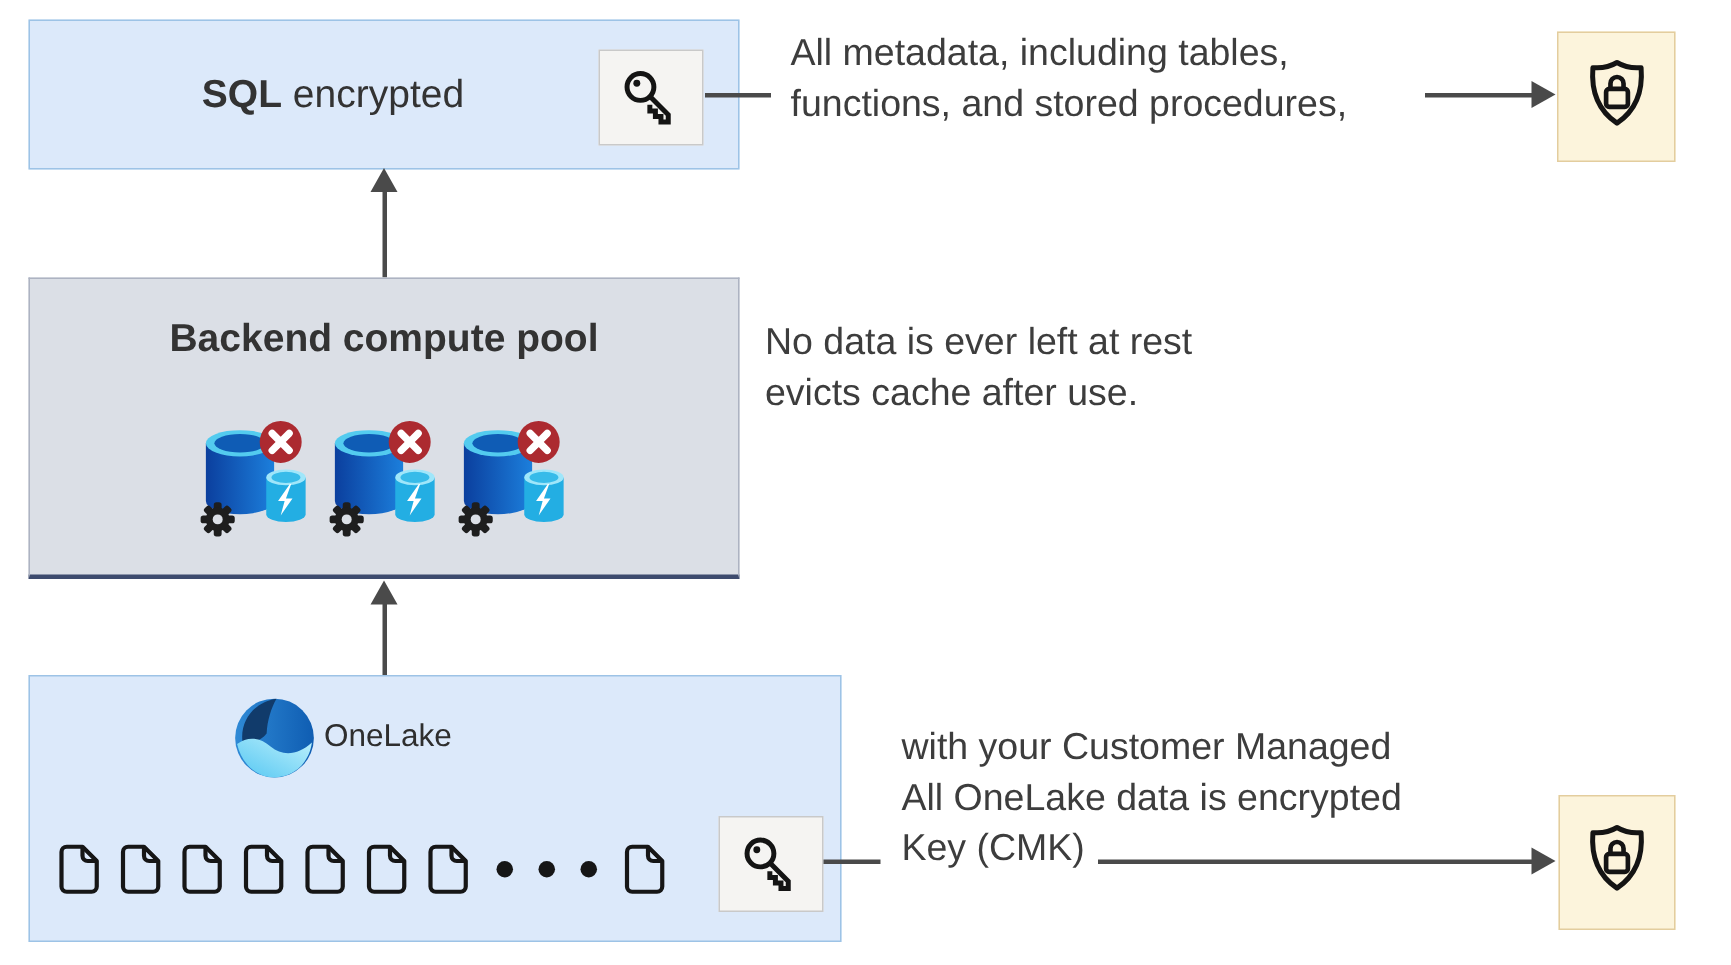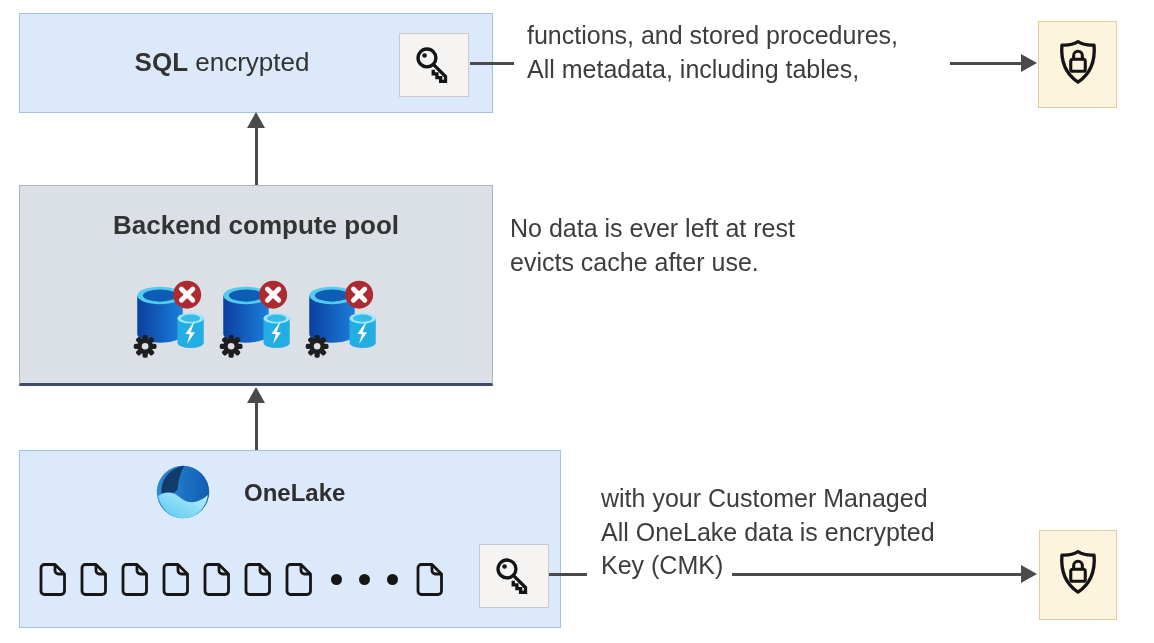--- a/index.html
+++ b/index.html
@@ -13,21 +13,21 @@
   }
   .box{position:absolute;box-sizing:border-box;}
   .box-blue{background:#dce9fa;border:1.5px solid #9dc3e6;}
   .box-gray{background:#dbdfe6;border:1px solid #adb3c2;border-bottom:3px solid #3d4b6e;}
   .chip{position:absolute;box-sizing:border-box;display:flex;align-items:center;justify-content:center;}
   .chip-key{background:#f5f4f2;border:1px solid #c9c9c9;}
   .chip-shield{background:#fcf4dc;border:1px solid #e3cd9e;}
   .box-title{position:absolute;left:0;width:100%;text-align:center;font-size:26px;color:#333;}
   .sql-title{top:0;line-height:97px;transform:translateX(-34px);}
   .backend-title{top:24px;font-weight:bold;text-align:center;}
-  .onelake-title{position:absolute;left:196px;top:28px;font-size:24px;font-weight:bold;color:#2e2e2e;margin-left:28px;}
+  .onelake-title{position:absolute;left:196px;top:28px;font-size:21px;font-weight:normal;color:#2e2e2e;}
   .annotation{position:absolute;font-size:25px;line-height:33.5px;color:#3d3d3d;}
   .annotation span{display:block;}
   .hline{position:absolute;height:3px;background:#4a4a4a;}
   .vline{position:absolute;width:3px;background:#4a4a4a;}
   .arr-right{position:absolute;width:0;height:0;border-top:9px solid transparent;border-bottom:9px solid transparent;border-left:16px solid #4a4a4a;}
   .arr-up{position:absolute;width:0;height:0;border-left:9px solid transparent;border-right:9px solid transparent;border-bottom:16px solid #4a4a4a;}
   .db-icon{position:absolute;width:77px;height:84px;}
   .docs-row{position:absolute;left:18px;top:100px;display:flex;align-items:center;gap:11px;height:56px;}
   .doc-icon{width:30px;height:53px;flex:0 0 auto;}
   .dots{display:flex;align-items:center;gap:17px;margin:0 6px;}
@@ -107,22 +107,22 @@
     <div class="chip chip-key" style="right:23px;top:19px;width:70px;height:64px;">
       <svg class="key-svg">
           <use href="#sym-key"></use>
         </svg>
     </div>
   </div>
 
   <div class="hline" style="left:470px;top:62px;width:44px;"></div>
 
   <div class="annotation" style="left:527px;top:19px;">
+    <span>All metadata, including tables,</span>
     <span>functions, and stored procedures,</span>
-    <span>All metadata, including tables,</span>
   </div>
 
   <div class="hline" style="left:950px;top:62px;width:74px;"></div>
   <div class="arr-right" style="left:1021px;top:54px;"></div>
 
   <div class="chip chip-shield" style="left:1038px;top:21px;width:79px;height:87px;">
     <svg class="shield-svg">
         <use href="#sym-shield"></use>
       </svg>
   </div>

